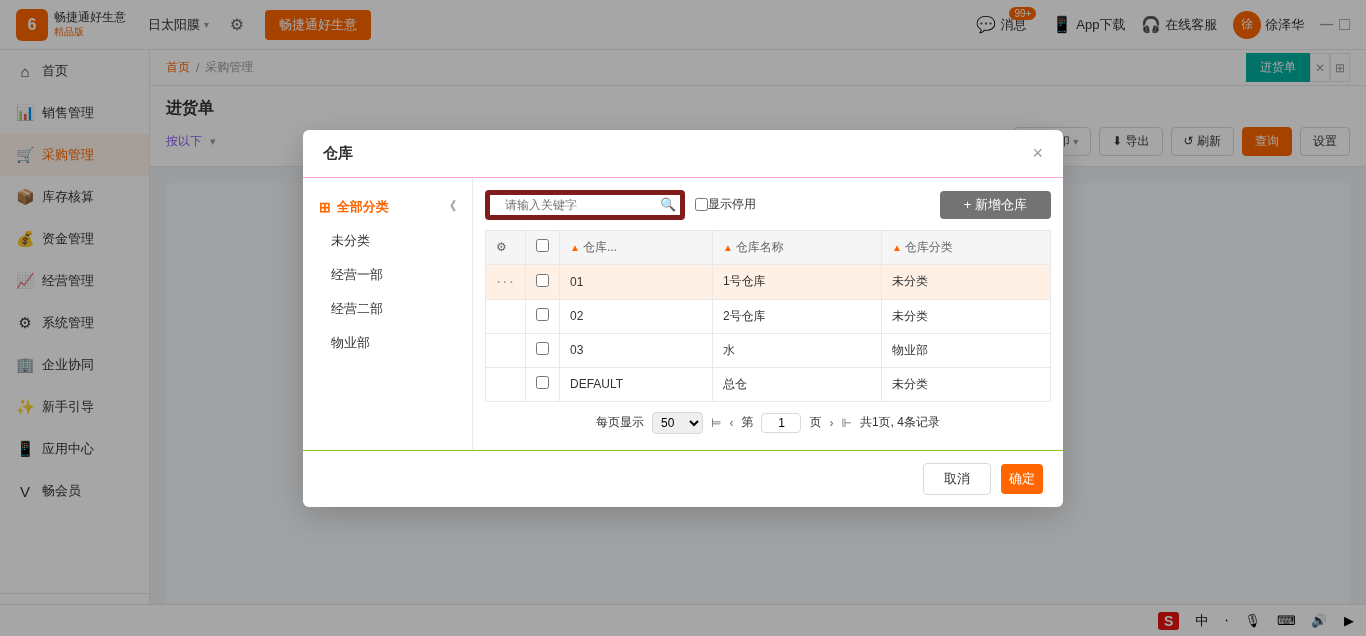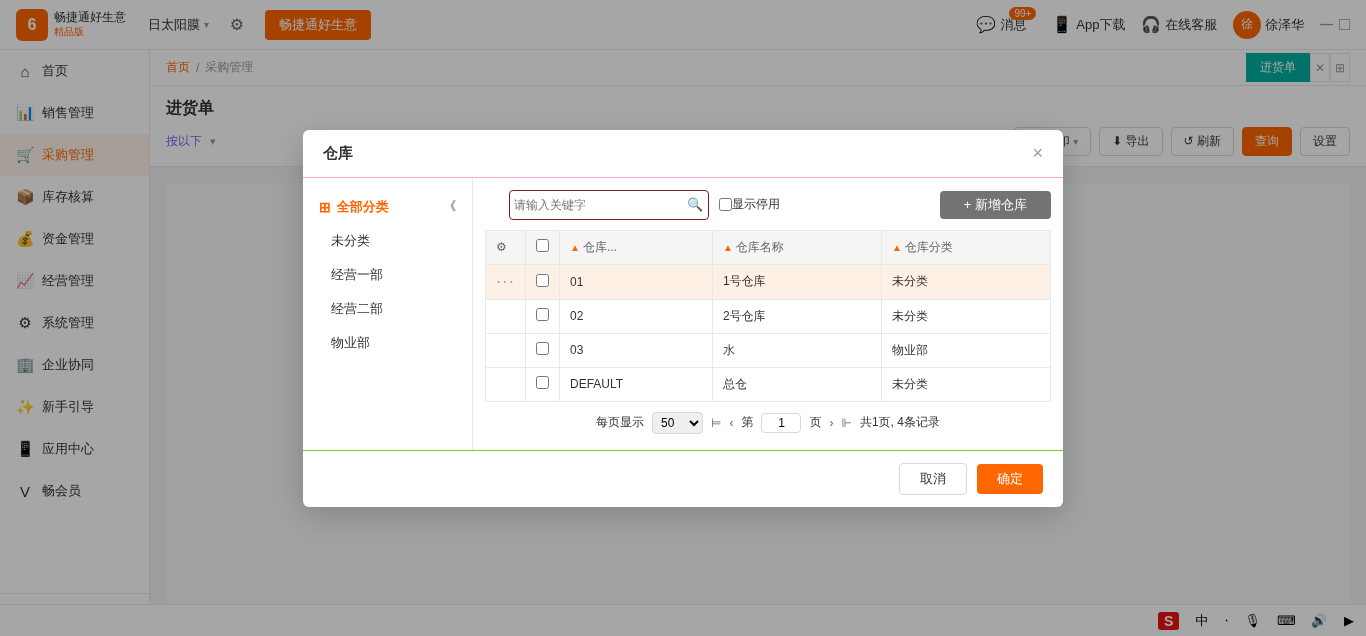--- a/index.html
+++ b/index.html
@@ -146,22 +146,22 @@
       padding: 8px 16px 8px 28px; font-size: 13px; color: #333; cursor: pointer;
     }
 
     
     .content-panel { flex: 1; display: flex; flex-direction: column; overflow: hidden; padding: 12px; }
 
     
     .search-bar { display: flex; align-items: center; gap: 10px; margin-bottom: 10px; }
     .search-input-wrap {
       display: flex; align-items: center;
-      border: 1px solid #7f1d1d; border-radius: 4px; padding: 0 4px;
-      background: #fff; width: 200px; height: 30px; margin-left: 24px;
+      border: 5px solid #7f1d1d; border-radius: 4px; padding: 0 15px;
+      background: #fff; width: 200px; height: 30px;
     }
     .search-input-wrap input {
       border: none; outline: none; font-size: 12px; flex: 1; background: transparent;
     }
     .search-icon { color: #999; font-size: 13px; cursor: pointer; }
     .show-disabled { display: flex; align-items: center; font-size: 12px; color: #333; }
     .show-disabled input { cursor: pointer; }
     .add-btn {
       margin-left: auto;
       background: #737373; color: #fff; border: none;
@@ -201,21 +201,21 @@
     
     .modal-footer {
       display: flex; align-items: center; justify-content: flex-end;
       gap: 10px; padding: 12px 20px; border-top: 1px solid #84cc16;
     }
     .footer-btn-cancel {
       padding: 6px 20px; border: 1px solid #d9d9d9; border-radius: 4px;
       background: #fff; color: #333; cursor: pointer; font-size: 13px;
     }
     .footer-btn-ok {
-      padding: 6px 20px; border: none; border-radius: 4px;
+      padding: 6px 8px; border: none; border-radius: 4px;
       background: #f60; color: #fff; cursor: pointer; font-size: 13px;
     }
 
     
     .win-controls { display: flex; align-items: center; gap: 6px; }
   </style>
 </head>
 <body>
 
 <div class="topbar">

